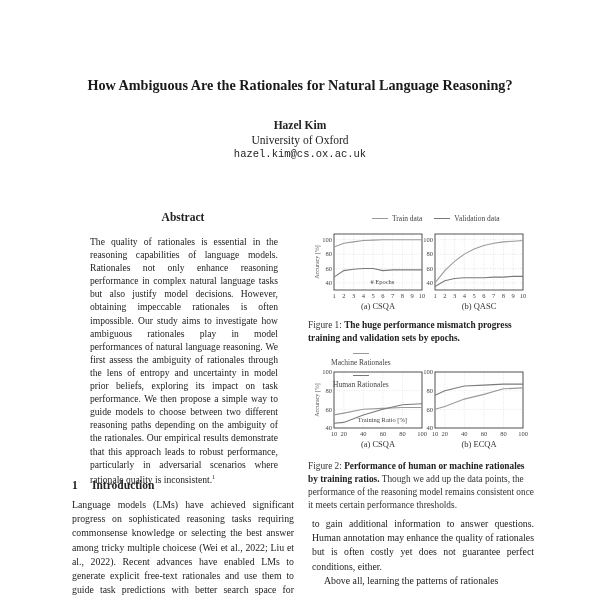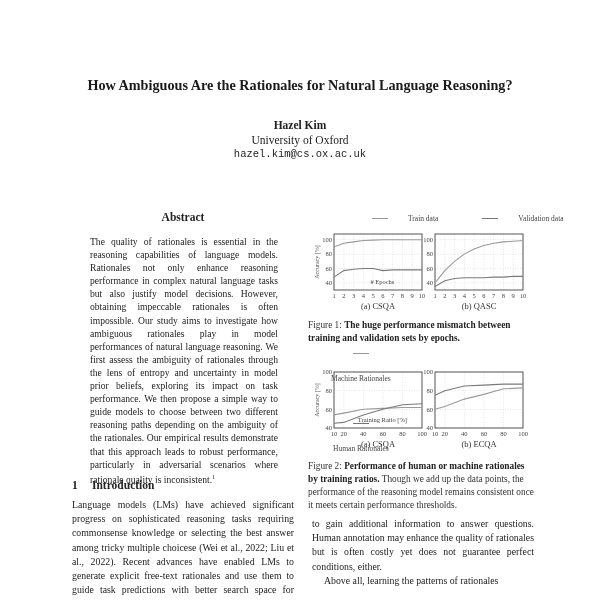--- a/index.html
+++ b/index.html
@@ -20,21 +20,21 @@
   .sec-head span.num { display: inline-block; width: 20px; }
   .intro { position: absolute; top: 498px; left: 72px; width: 222px; font-size: 9.8px;
            line-height: 14.2px; text-align: justify; }
   .right-text { position: absolute; top: 517px; left: 312px; width: 222px; font-size: 9.8px;
                 line-height: 14.2px; text-align: justify; }
   .right-text p { margin: 0; }
   .right-text p.indent { text-indent: 12px; }
   .caption { position: absolute; left: 308px; width: 226px; font-size: 9.3px; line-height: 13px;
              color: #333; }
   .caption b { color: #222; }
-  .legend { position: absolute; font-size: 7.5px; color: #444; display: flex; align-items: center; gap: 20px; }
+  .legend { position: absolute; font-size: 7.5px; color: #444; display: flex; align-items: center; gap: 4px; }
   .legend .line { display: inline-block; width: 16px; height: 0; border-top: 1px solid #888; }
   .legend .gap { width: 4px; }
   svg text { font-family: "Liberation Serif", "DejaVu Serif", serif; }
 </style>
 </head>
 <body>
 
 <div class="title">
   <div>How Ambiguous Are the Rationales for Natural Language Reasoning?</div>
 </div>
@@ -126,21 +126,21 @@
     <text x="16" y="42.66153846153846" font-size="6.5" text-anchor="end" fill="#444">60</text>
     <text x="16" y="28.3025641025641" font-size="6.5" text-anchor="end" fill="#444">80</text>
     <text x="16" y="13.943589743589744" font-size="6.5" text-anchor="end" fill="#444">100</text>
     <polyline points="18.0,54.8 27.8,42.6 37.6,33.3 47.3,26.1 57.1,21.1 66.9,17.5 76.7,15.3 86.4,13.9 96.2,13.2 106.0,12.5" fill="none" stroke="#9a9a9a" stroke-width="1.1"></polyline>
     <polyline points="18.0,58.4 27.8,52.7 37.6,50.5 47.3,49.8 57.1,49.8 66.9,49.8 76.7,49.1 86.4,49.1 96.2,48.4 106.0,48.4" fill="none" stroke="#7a7a7a" stroke-width="1.1"></polyline>
     <text x="62" y="81" font-size="8.5" text-anchor="middle" fill="#333">(b) QASC</text>
   </svg>
 
 <div class="caption" style="top:319px;">
   <span>Figure 1:</span>
-  <b>The huge performance mismatch between training and validation sets by epochs.</b>
+  <b>The huge performance mismatch progress training and validation sets by epochs.</b>
 </div>
 
 <div class="legend" style="top:353px; left:331px;flex-direction:column;">
   <span class="line" style="border-color:#999;"></span>
   <span>Machine Rationales</span>
   <span class="gap"></span>
   <span class="line" style="border-color:#777;"></span>
   <span>Human Rationales</span>
 </div>
 <svg id="chart2" width="120" height="90" style="position:absolute; top:366px; left:308px;">

